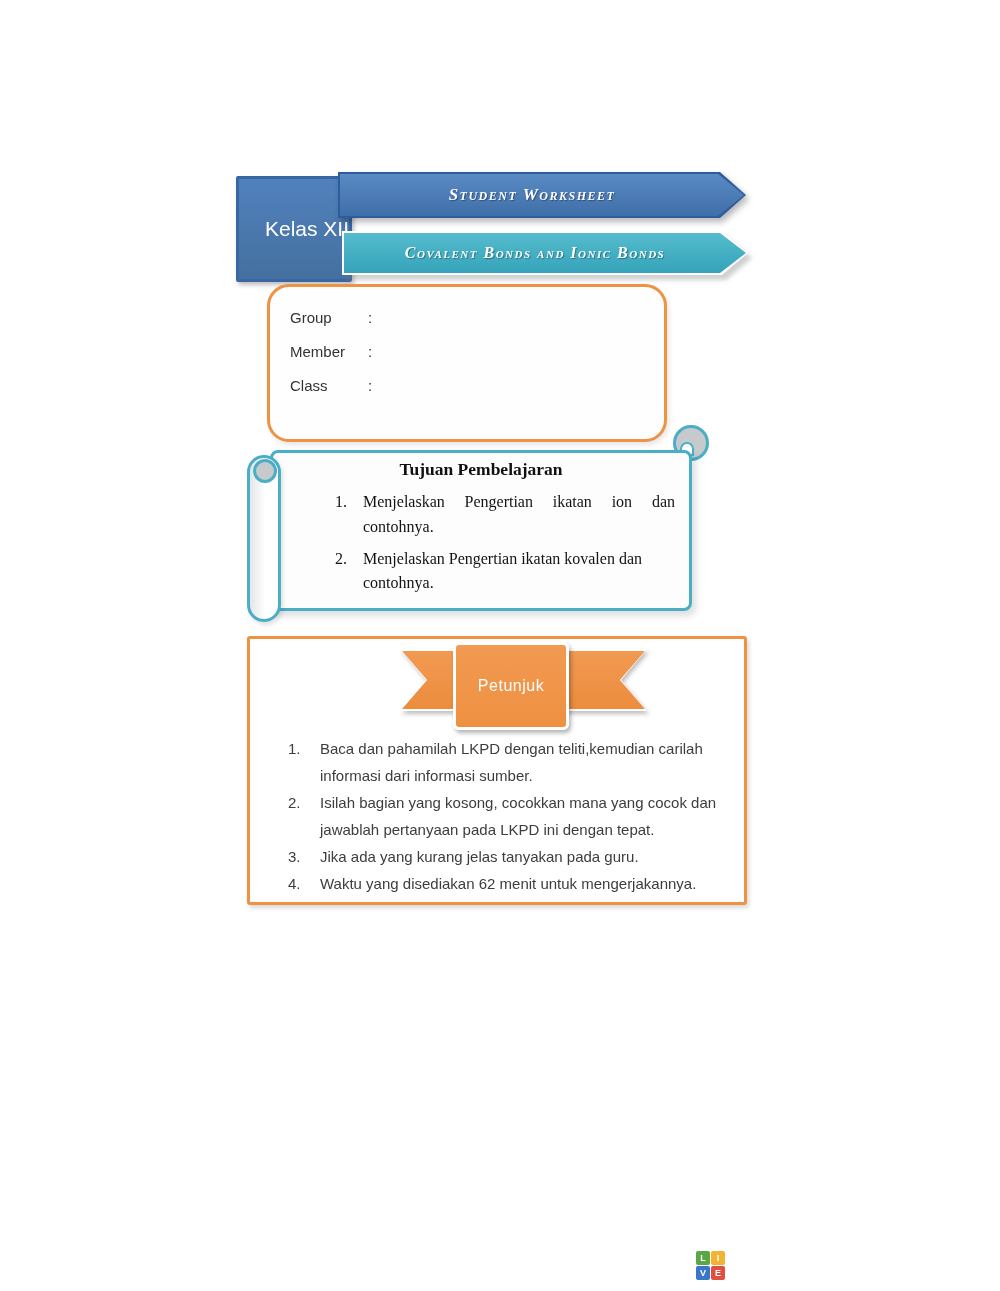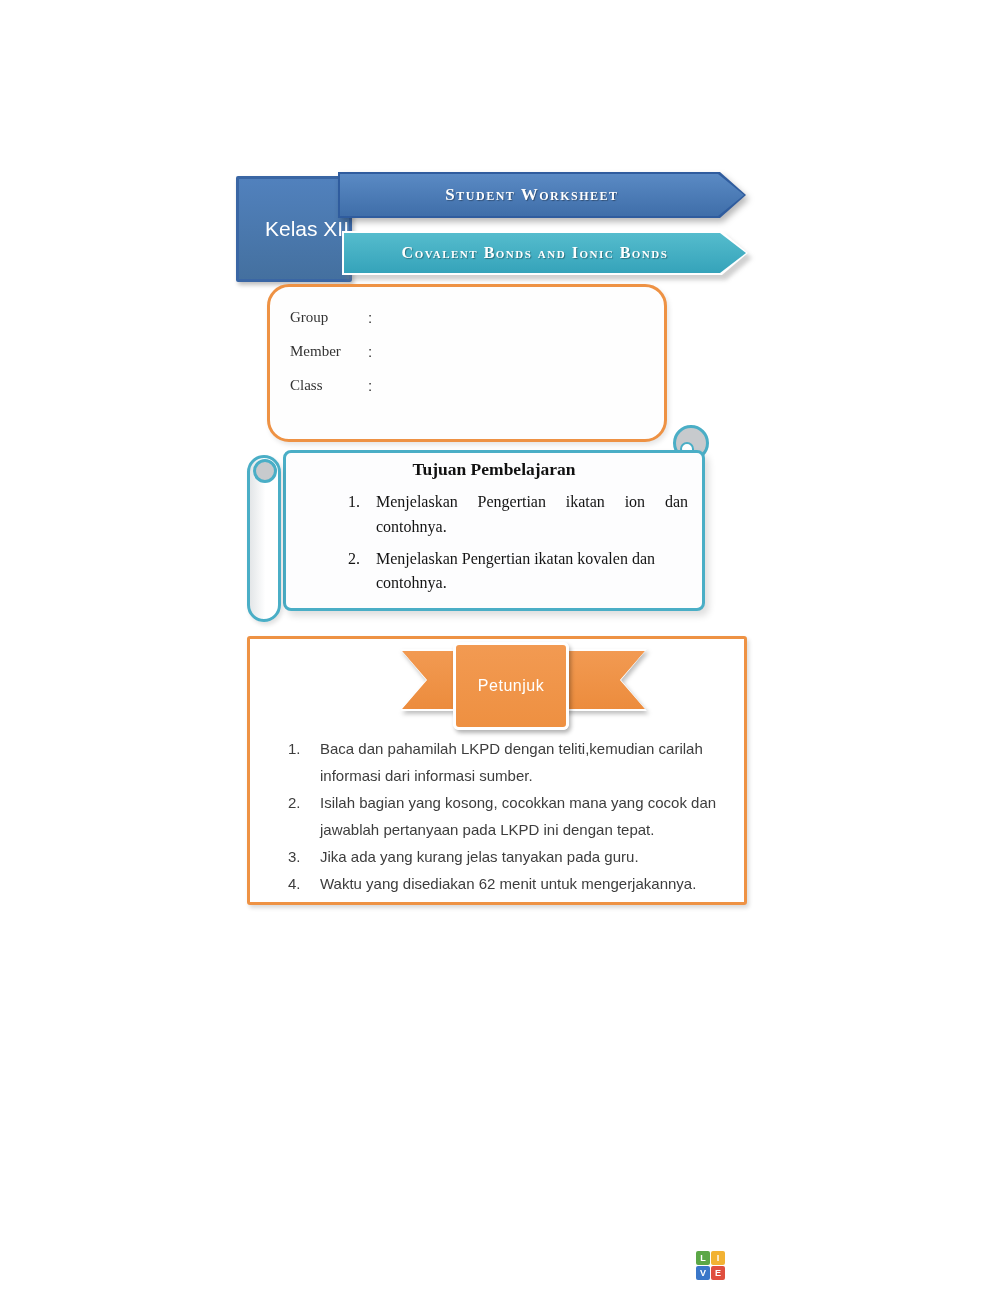--- a/index.html
+++ b/index.html
@@ -30,40 +30,41 @@
   .banner-blue-outer .banner-border{background:#2f5c9e;}
   .banner-blue-outer .banner-fill{background:linear-gradient(180deg,#5a8ac4 0%,#3f6ea9 100%);}
   .banner-teal-outer{left:342px;top:231px;width:406px;height:44px;filter:drop-shadow(4px 5px 2px rgba(120,120,120,0.35));text-align:right;}
   .banner-teal-outer .banner-border{background:#ffffff;}
   .banner-teal-outer .banner-fill{background:linear-gradient(180deg,#55bccd 0%,#35a3ba 100%);}
   .banner-text{
     color:#ffffff;font-family:"Liberation Serif",serif;font-weight:bold;
     font-variant:small-caps;letter-spacing:1.5px;
     text-shadow:1px 1px 1px rgba(0,0,0,0.35);
     padding-right:20px;
+    font-style:italic;
   }
   .banner-blue-outer .banner-text{font-size:17px;}
   .banner-teal-outer .banner-text{font-size:16px;}
 
   
   .group-box{
     position:absolute;left:267px;top:284px;width:400px;height:158px;
     background:#fefefe;border:3px solid #ee9244;border-radius:22px;
     box-shadow:2px 3px 5px rgba(0,0,0,0.10);
     padding:22px 0 0 20px;box-sizing:border-box;
   }
   .field-row{display:flex;margin-bottom:17px;font-size:15px;color:#333333;}
-  .field-label{width:78px;font-family:Liberation Serif, serif;}
+  .field-label{width:78px;}
   .field-colon{width:20px;}
   .field-value{flex:1;}
 
   
   .scroll{position:absolute;left:247px;top:425px;width:463px;height:200px;}
   .scroll-body{
-    position:absolute;left:36px;top:25px;width:416px;height:149px;
+    position:absolute;left:23px;top:25px;width:416px;height:149px;
     background:#fdfdfe;border:3px solid #4aaec6;border-radius:8px;
     box-shadow:4px 5px 7px rgba(0,0,0,0.13);
     padding-top:6px;box-sizing:content-box;
   }
   .scroll-roll-left{
     position:absolute;left:0;top:30px;width:34px;height:167px;
     background:linear-gradient(90deg,#e3e6e8 0%,#ffffff 55%);
     border:3px solid #4aaec6;border-radius:17px;box-sizing:border-box;
     box-shadow:2px 3px 4px rgba(0,0,0,0.12);
   }

